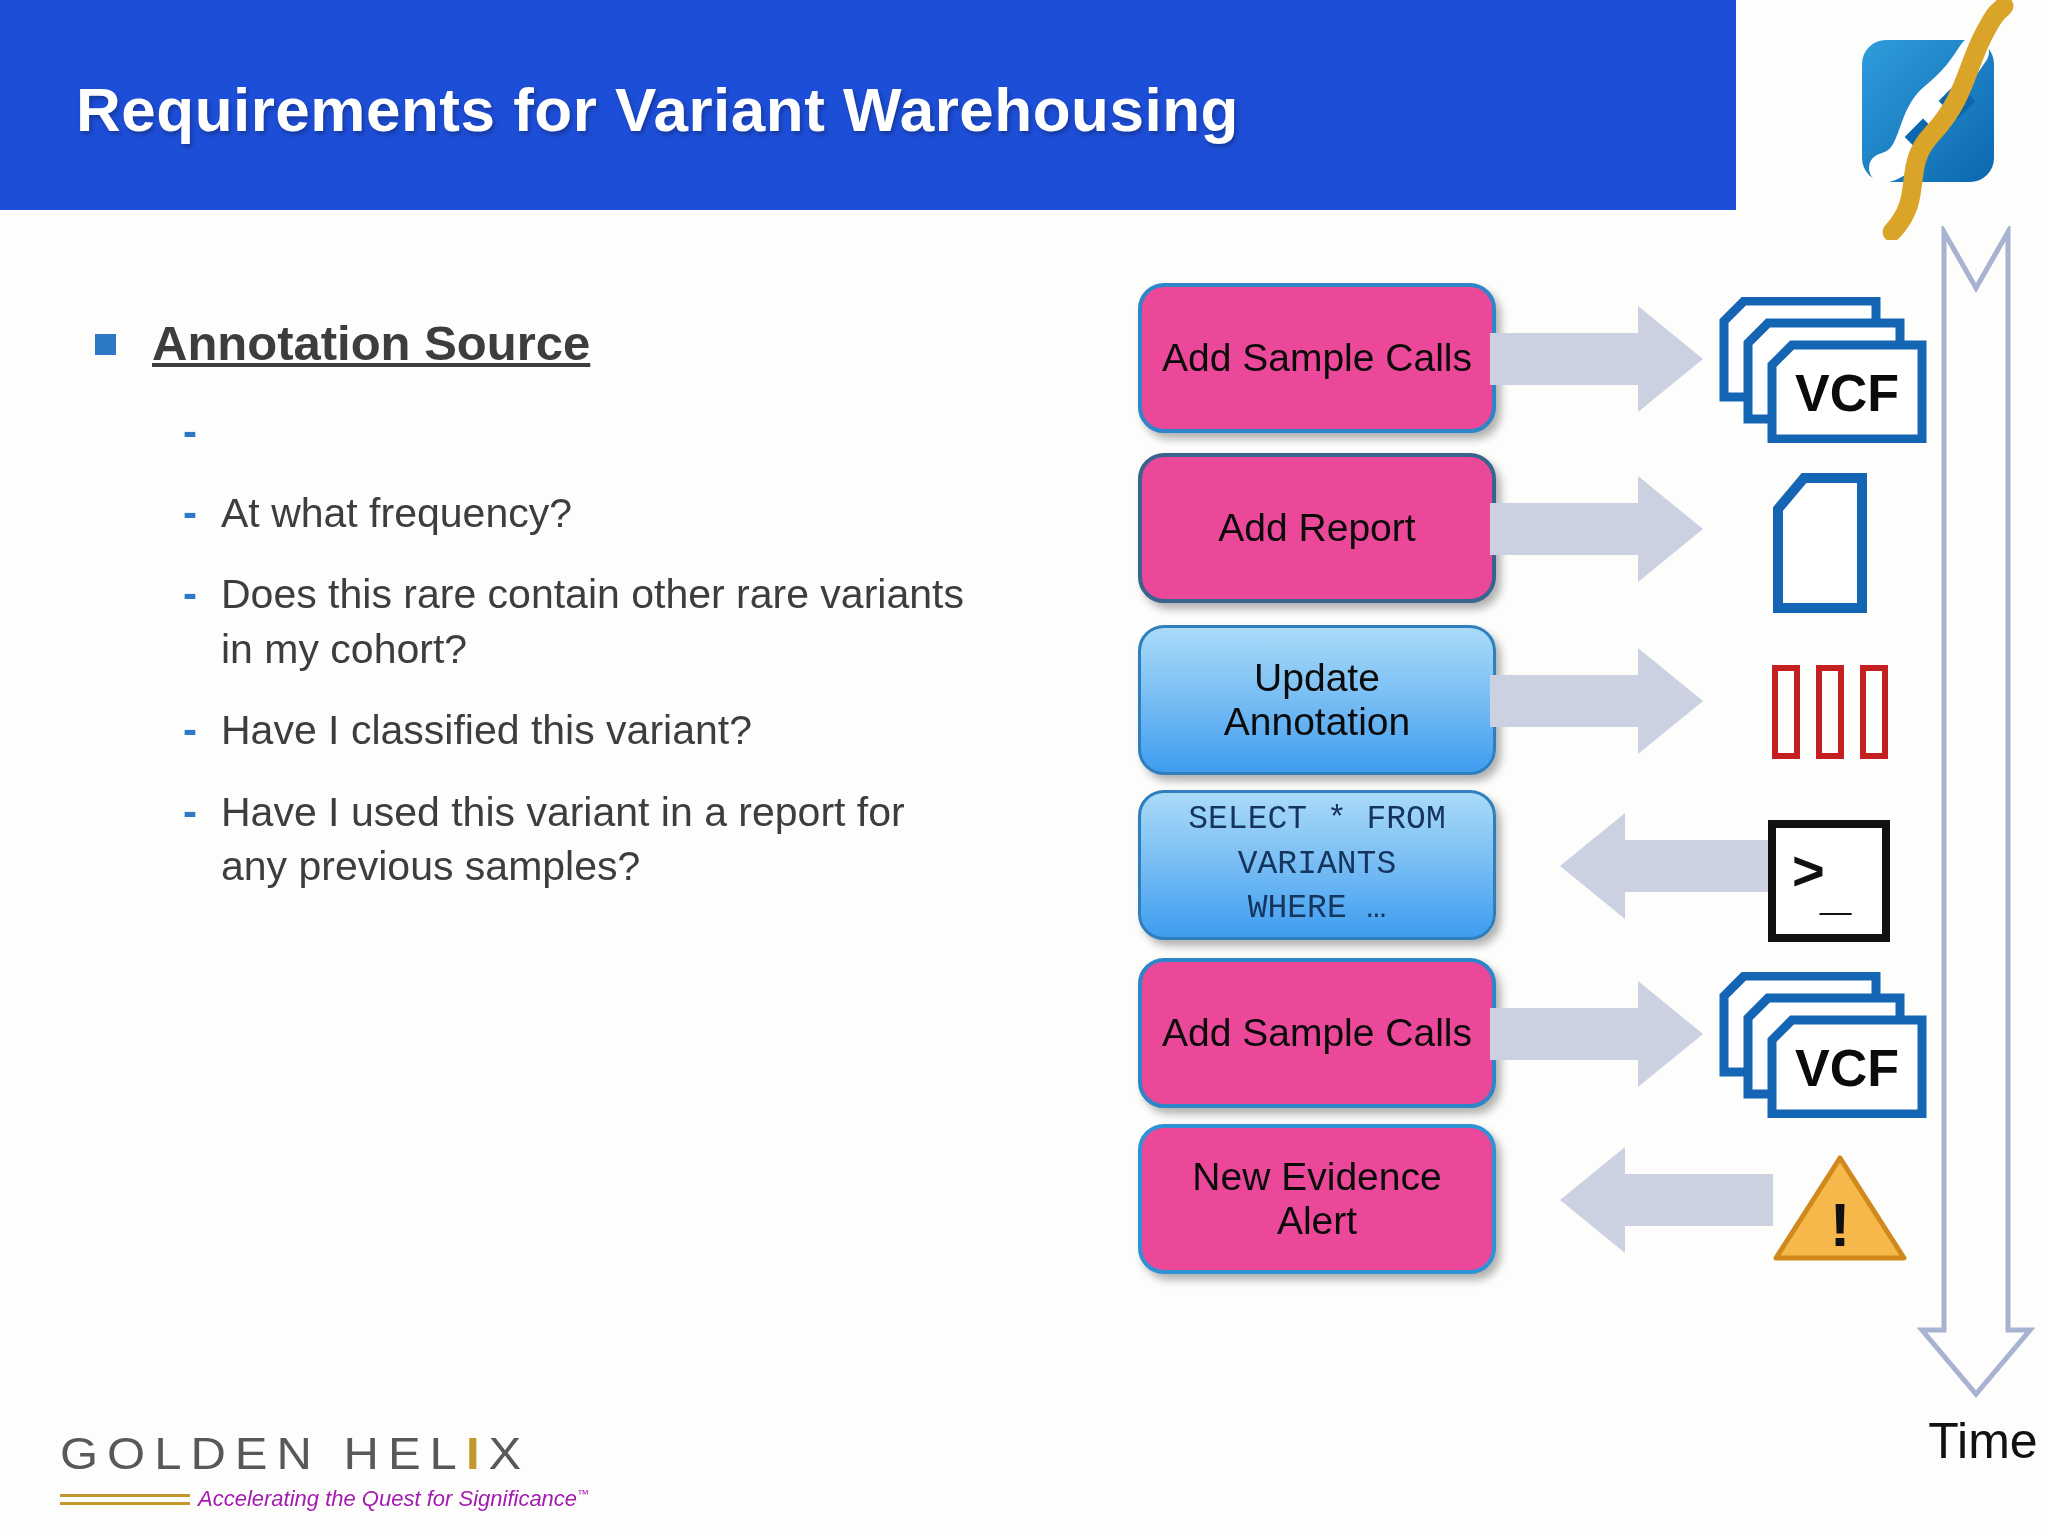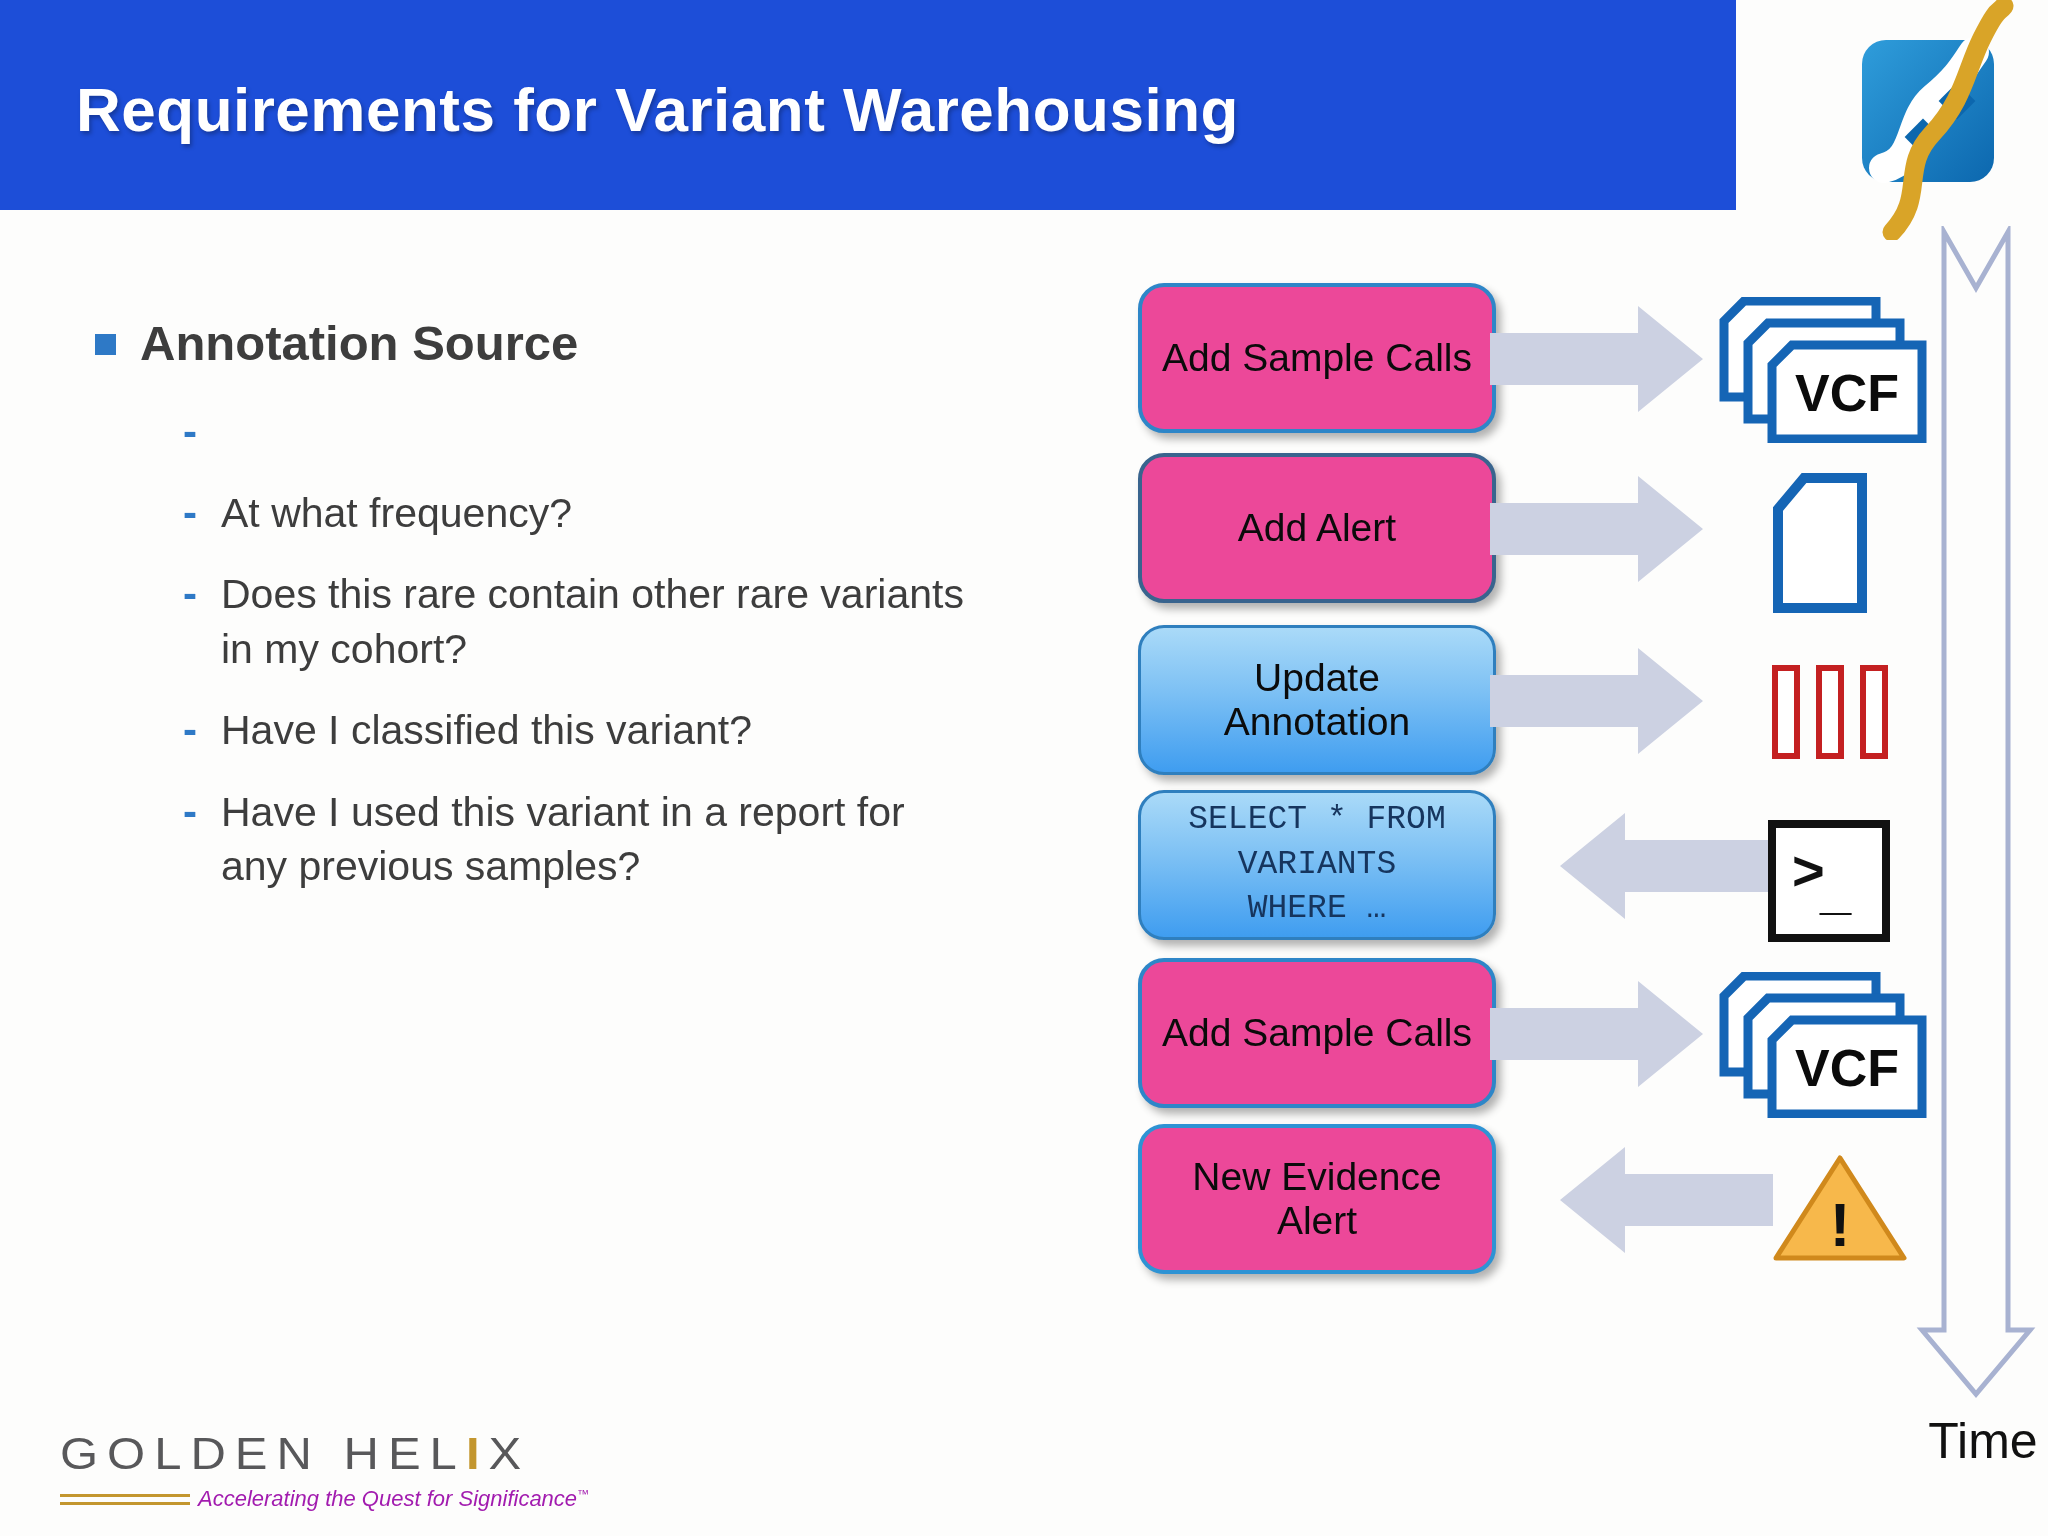--- a/index.html
+++ b/index.html
@@ -12,21 +12,21 @@
   .header{position:absolute;left:0;top:0;width:1736px;height:210px;background:#1d4ed8;}
   .title{
     position:absolute;left:76px;top:74px;
     font-size:62px;font-weight:bold;color:#ffffff;
     text-shadow:2px 3px 4px rgba(0,0,0,0.28);
     white-space:nowrap;letter-spacing:0.5px;
   }
   .logo-wrap{position:absolute;left:1848px;top:0px;width:200px;height:240px;}
   
   .bullets{position:absolute;left:95px;top:315px;width:940px;color:#3d3d3d;}
-  .b-head{display:flex;align-items:flex-start;gap:24px;}
+  .b-head{display:flex;align-items:flex-start;gap:36px;text-decoration:underline;}
   .b-square{width:21px;height:21px;background:#2e79c6;margin-top:19px;flex:0 0 auto;}
   .b-head-text{font-size:49px;font-weight:bold;line-height:1.15;}
   .b-sub{margin:34px 0 0 88px;}
   .b-item{display:flex;gap:24px;margin-bottom:27px;}
   .b-dash{color:#2e79c6;font-weight:bold;font-size:42px;line-height:1.25;flex:0 0 auto;margin-top:1px;}
   .b-item-text{font-size:41px;line-height:1.33;width:760px;}
   
   .drow{position:absolute;left:1138px;width:910px;height:150px;}
   .dbox{
     position:absolute;left:0;top:0;width:358px;height:150px;
@@ -132,21 +132,21 @@
         <path d="M 28 4 L 160 4 L 160 100 L 8 100 L 8 24 Z" fill="#ffffff" stroke="#1565b5" stroke-width="9"></path>
         <path d="M 52 26 L 184 26 L 184 122 L 32 122 L 32 46 Z" fill="#ffffff" stroke="#1565b5" stroke-width="9"></path>
         <path d="M 76 48 L 206 48 L 206 142 L 56 142 L 56 68 Z" fill="#ffffff" stroke="#1565b5" stroke-width="9"></path>
         <text x="131" y="114" text-anchor="middle" font-family="Liberation Sans, sans-serif" font-size="52" font-weight="bold" fill="#0b0b0b">VCF</text>
       </svg>
     </div>
   </div>
 
   <div class="drow" style="top:453px;">
     <div class="dbox w2">
-      <span class="lbl">Add Alert</span>
+      <span class="lbl">Add Report</span>
     </div>
     <svg class="arrow-svg arrow-right" width="215" height="110">
       <polygon points="0,29 148,29 148,2 213,55 148,108 148,81 0,81" fill="#ccd1e2"></polygon>
     </svg>
     <div class="icon-holder" style="left:634px;top:8px;">
       <svg width="96" height="140" viewBox="0 0 96 140">
         <path d="M 32 5 L 90 5 L 90 135 L 6 135 L 6 36 Z" fill="#ffffff" stroke="#1565b5" stroke-width="10"></path>
       </svg>
     </div>
   </div>

